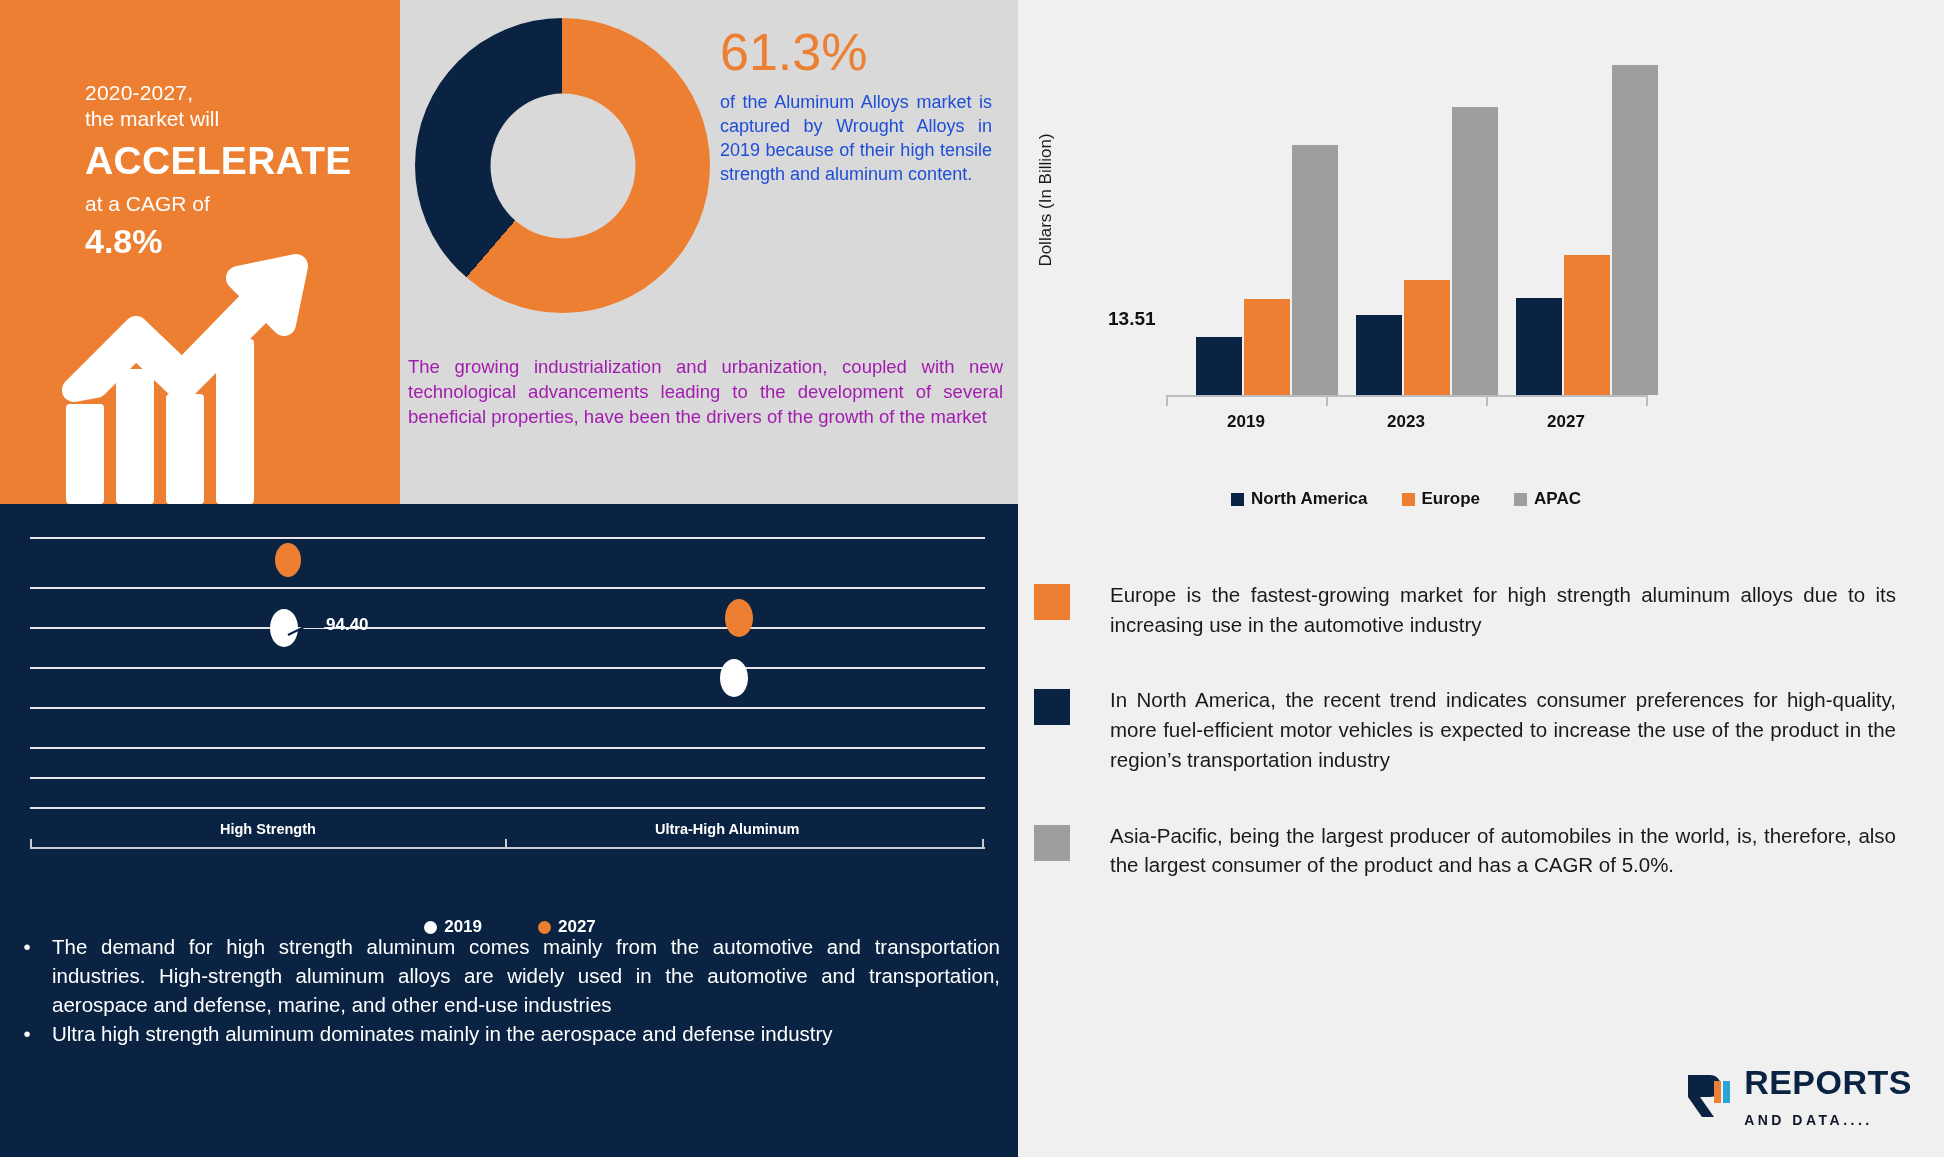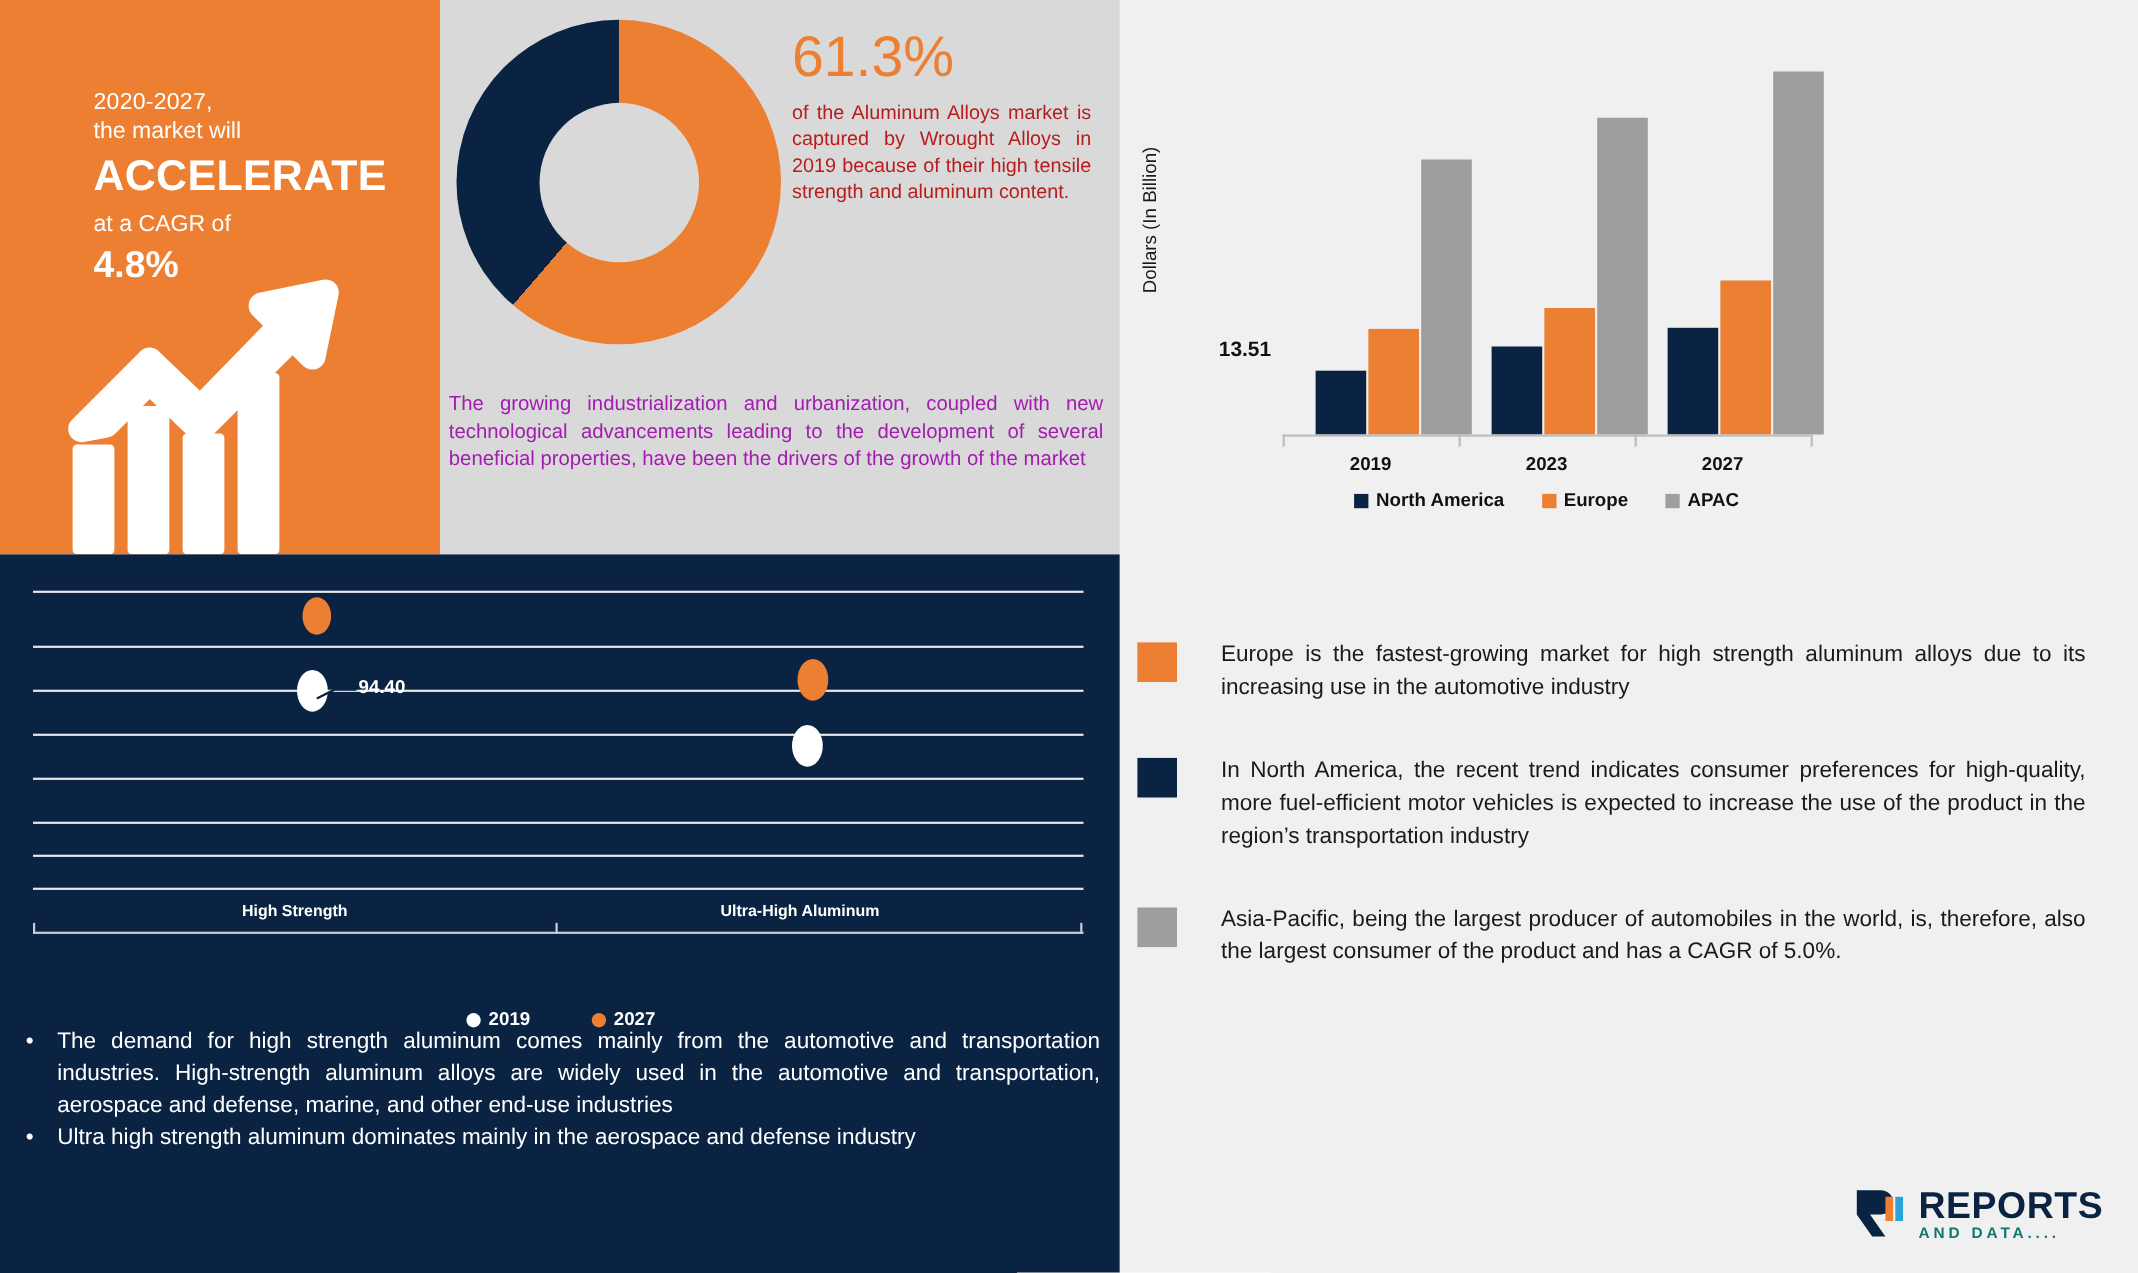--- a/index.html
+++ b/index.html
@@ -32,21 +32,21 @@
   .donut-wrap { position: absolute; left: 15px; top: 18px; width: 295px; height: 295px; }
   .donut {
     width: 295px; height: 295px; border-radius: 50%;
   }
   .donut-hole {
     position: absolute; left: 50%; top: 50%; transform: translate(-50%,-50%);
     width: 145px; height: 145px; border-radius: 50%; background: #d9d9d9;
   }
   .donut-side { position: absolute; left: 320px; top: 25px; width: 272px; }
   .donut-pct { color: #ec7f31; font-size: 52px; font-weight: 400; line-height: 1.05; margin-bottom: 10px; }
-  .donut-copy { font-size: 18px; line-height: 1.35; color: #b91c1c; text-align: justify; }
+  .donut-copy { font-size: 18px; line-height: 1.35; color: #1d4ed8; text-align: justify; }
   .donut-foot {
     position: absolute; left: 8px; top: 355px; width: 595px;
     font-size: 18.5px; line-height: 1.35; color: #a21caf; text-align: justify;
   }
 
   
   .panel-navy {
     position: absolute; left: 0; top: 504px; width: 1018px; height: 653px;
     background: #0a2342;
   }
@@ -90,33 +90,33 @@
   .bar.eu { background: #ec7f31; }
   .bar.ap { background: #9e9e9e; }
   .xaxis { position: absolute; left: 148px; top: 355px; width: 480px; height: 2px; background: #b9bdc1; }
   .xtick { position: absolute; top: 355px; width: 2px; height: 11px; background: #b9bdc1; }
   .xcat { position: absolute; top: 372px; font-size: 17px; font-weight: 700; color: #111; text-align: center; }
   .dlabel { position: absolute; font-size: 19px; font-weight: 700; color: #111; }
   .bar-legend {
     position: absolute; left: 148px; top: 405px; width: 480px;
     display: flex; justify-content: center; gap: 34px; align-items: center;
   }
-  .bl-item { display: flex; align-items: center; gap: 7px; font-size: 17px; font-weight: 700; color: #111; }
+  .bl-item { display: flex; align-items: center; gap: 7px; font-size: 17px; font-weight: 700; color: #111; margin-top: 44px; }
   .bl-sq { width: 13px; height: 13px; }
 
   .right-bullets { position: absolute; left: 16px; top: 580px; right: 48px; }
   .rb-row { display: flex; gap: 40px; margin-bottom: 46px; }
   .rb-sq { flex: 0 0 36px; height: 36px; margin-top: 4px; }
   .rb-txt { flex: 1; font-size: 20.5px; line-height: 1.45; color: #1a1a1a; text-align: justify; }
 
   .logo { position: absolute; right: 32px; bottom: 30px; display: flex; align-items: center; gap: 12px; }
   .logo-mark { width: 46px; height: 46px; position: relative; }
   .logo-text { line-height: 1; }
   .logo-main { font-size: 34px; font-weight: 700; color: #0a2342; letter-spacing: .5px; }
-  .logo-sub { font-size: 14px; font-weight: 700; color: #0f766e; letter-spacing: 3.5px; margin-top: 0; }
+  .logo-sub { font-size: 14px; font-weight: 700; color: #0f172a; letter-spacing: 3.5px; margin-top: 14px; }
 </style>
 </head>
 <body>
 
 <div id="root">
 
   <div class="panel-accelerate">
     <div class="acc-text">
       <div class="acc-l1">2020-2027,</div>
       <div class="acc-l2">the market will</div>

